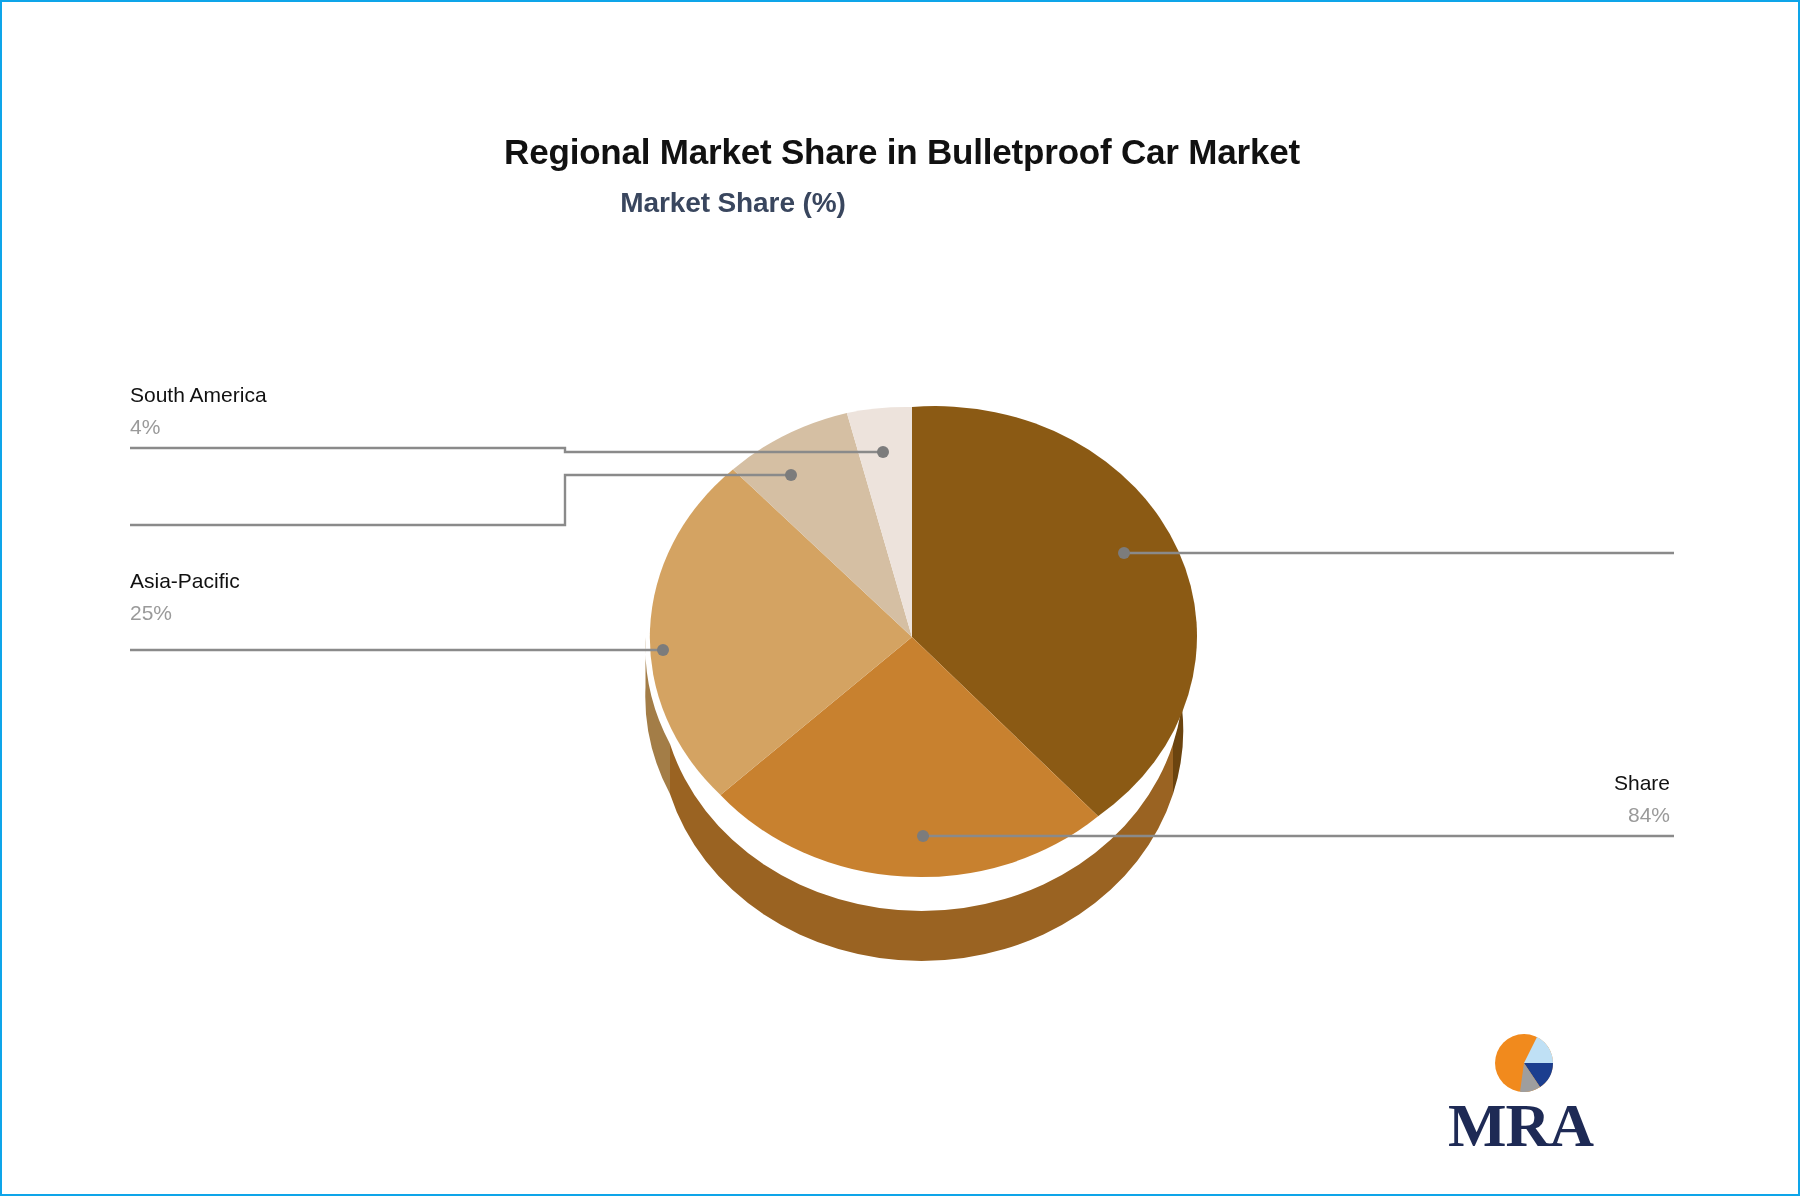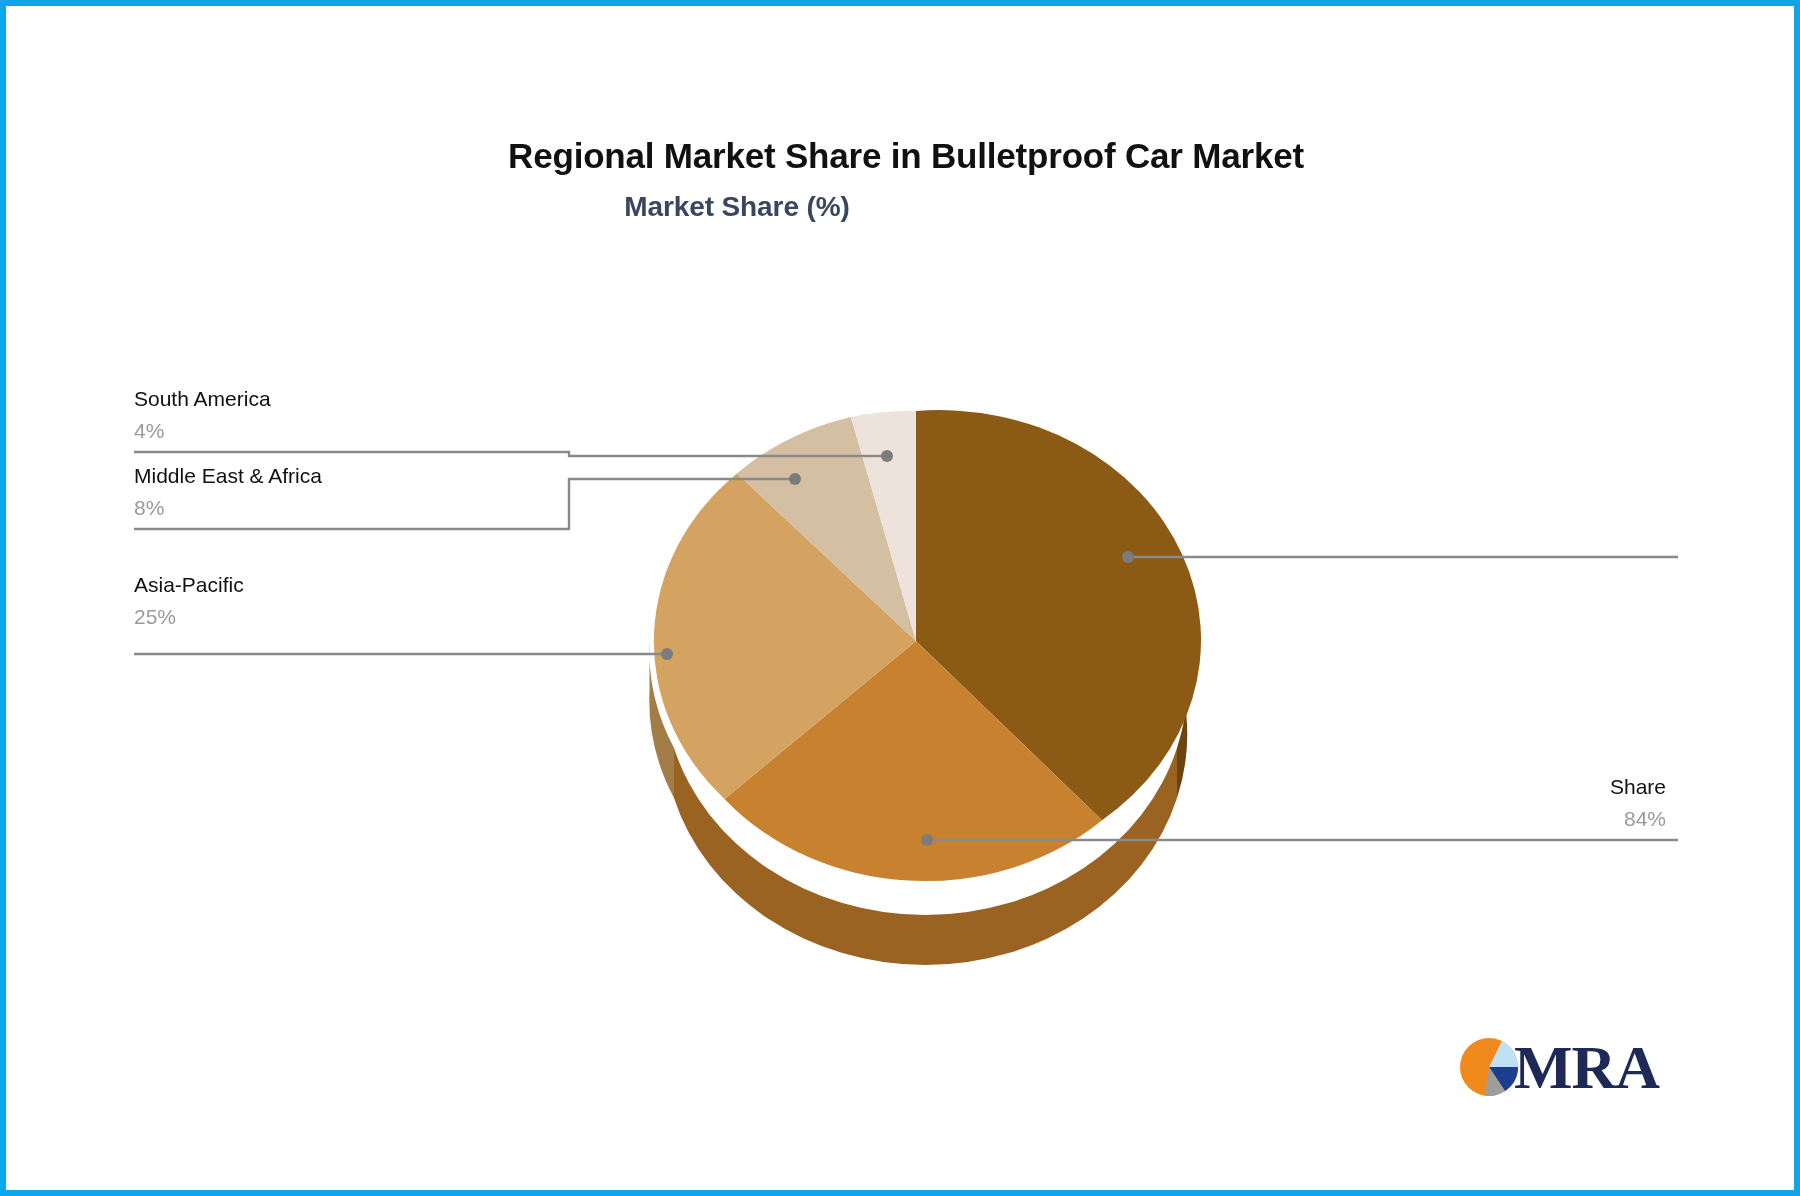--- a/index.html
+++ b/index.html
@@ -12,21 +12,21 @@
     background: #ffffff;
     font-family: "Liberation Sans", sans-serif;
     overflow: hidden;
   }
   #canvas {
     position: relative;
     width: 1800px;
     height: 1196px;
     background: #ffffff;
     box-sizing: border-box;
-    border: 6px solid #0ea5e9;
+    border: 2px solid #0ea5e9;
   }
 
   
   #chart-title {
     position: absolute;
     left: 0;
     top: 130px;
     width: 1800px;
     text-align: center;
     font-size: 35px;
@@ -75,20 +75,21 @@
   .callout.right .cat,
   .callout.right .val { text-align: right; }
 
   
   #mra-logo {
     position: absolute;
     left: 1452px;
     top: 1030px;
     display: flex;
     align-items: center;
+    flex-direction: column;
   }
   #mra-wordmark {
     font-family: "Liberation Serif", serif;
     font-size: 62px;
     font-weight: bold;
     color: #1e2a55;
     letter-spacing: -1px;
     margin-left: -6px;
     line-height: 1;
   }
@@ -151,24 +152,20 @@
       <circle cx="1122" cy="551" r="6"></circle>
       <circle cx="921" cy="834" r="6"></circle>
     </g>
   </svg>
 
   <div class="callout left" style="left:128px; top:382px;">
     <span class="cat">South America</span>
     <span class="val">4%</span>
   </div>
 
-  <div class="callout left" style="left:128px; top:459px;">
-    <span class="cat">Middle East &amp; Africa</span>
-    <span class="val">8%</span>
-  </div>
 
   <div class="callout left" style="left:128px; top:568px;">
     <span class="cat">Asia-Pacific</span>
     <span class="val">25%</span>
   </div>
 
 
   <div class="callout right" style="right:128px; top:770px;">
     <span class="cat">Share</span>
     <span class="val">84%</span>

